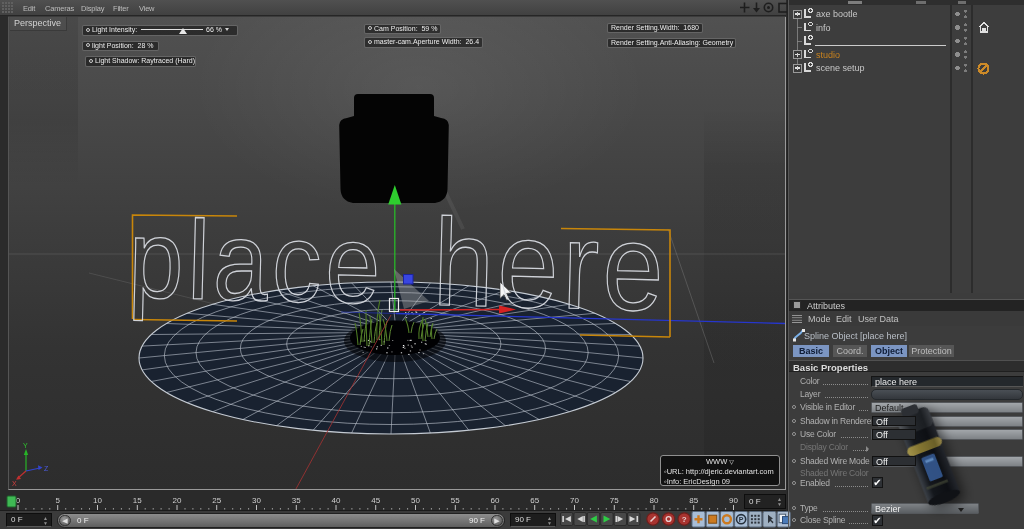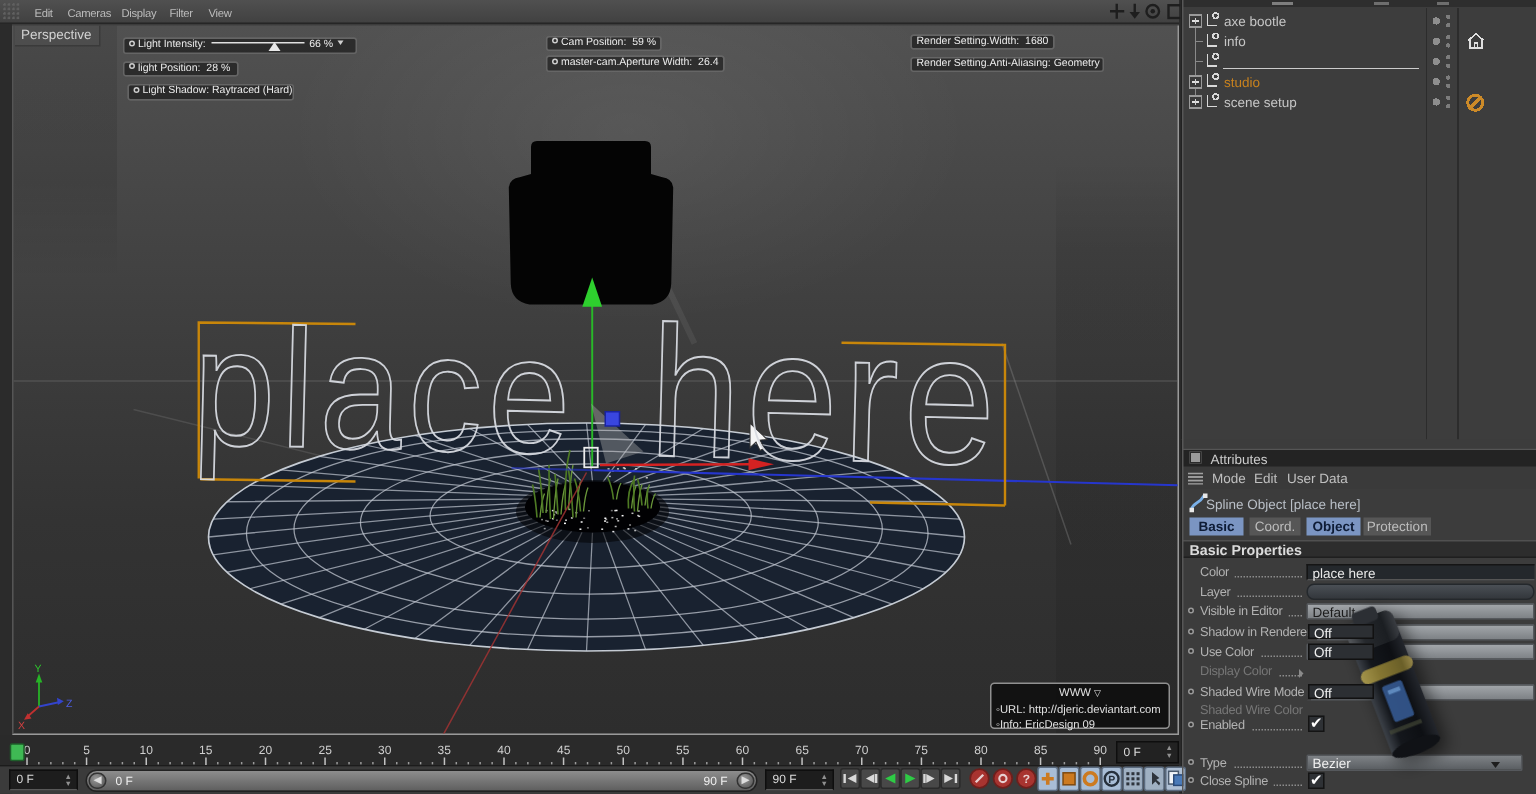--- a/index.html
+++ b/index.html
@@ -393,21 +393,21 @@
     <div class="fld flight" style="top:109px">Default</div>
     <div class="fld flight" style="top:122.5px"></div>
       <div class="foff" style="top:122.5px">Off</div>
     <div class="fld flight" style="top:136px"></div>
       <div class="foff" style="top:136px">Off</div>
     <div class="sarr" style="top:152.5px"></div>
     <div class="fld flight" style="top:162.5px"></div>
       <div class="foff" style="top:162.5px">Off</div>
     <div class="sarr" style="top:178.5px"></div>
     <div class="chk" style="top:184px">✔</div>
-    <div class="fld flight" style="top:210px;width:144px;color:#f0f0f0;background:linear-gradient(#7e8286,#5a5e62)">Bezier
+    <div class="fld flight" style="top:210px;width:108px;color:#f0f0f0;background:linear-gradient(#7e8286,#5a5e62)">Bezier
       <span class="darr" style="right:14px;top:3.5px"></span></div>
     <div class="chk" style="top:222px">✔</div>
     <svg width="150" height="150" viewBox="0 0 150 150" style="position:absolute;left:66px;top:90px" xmlns="http://www.w3.org/2000/svg">
         <defs>
           <linearGradient id="bg1" x1="0" y1="0" x2="1" y2="0">
             <stop offset="0" stop-color="#3c4148"></stop>
             <stop offset="0.25" stop-color="#14171c"></stop>
             <stop offset="0.7" stop-color="#0d0f13"></stop>
             <stop offset="1" stop-color="#23262c"></stop>
           </linearGradient>

